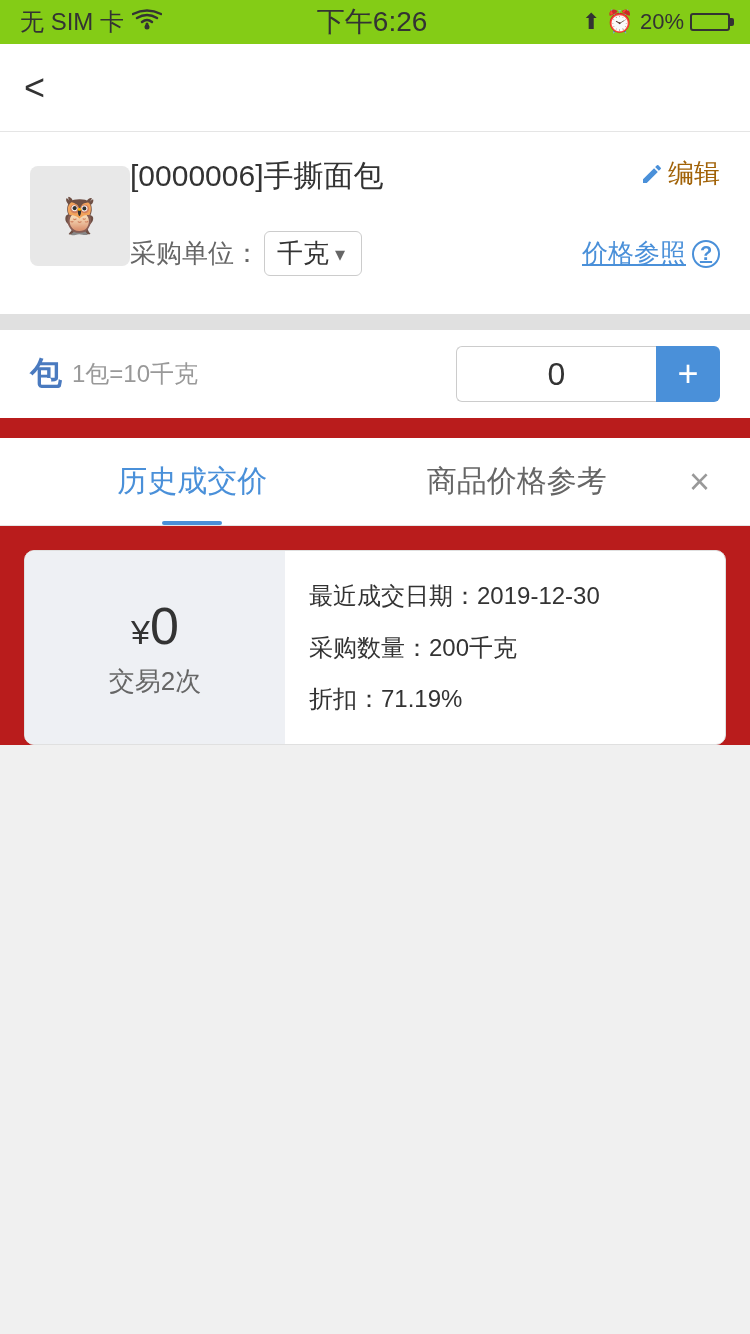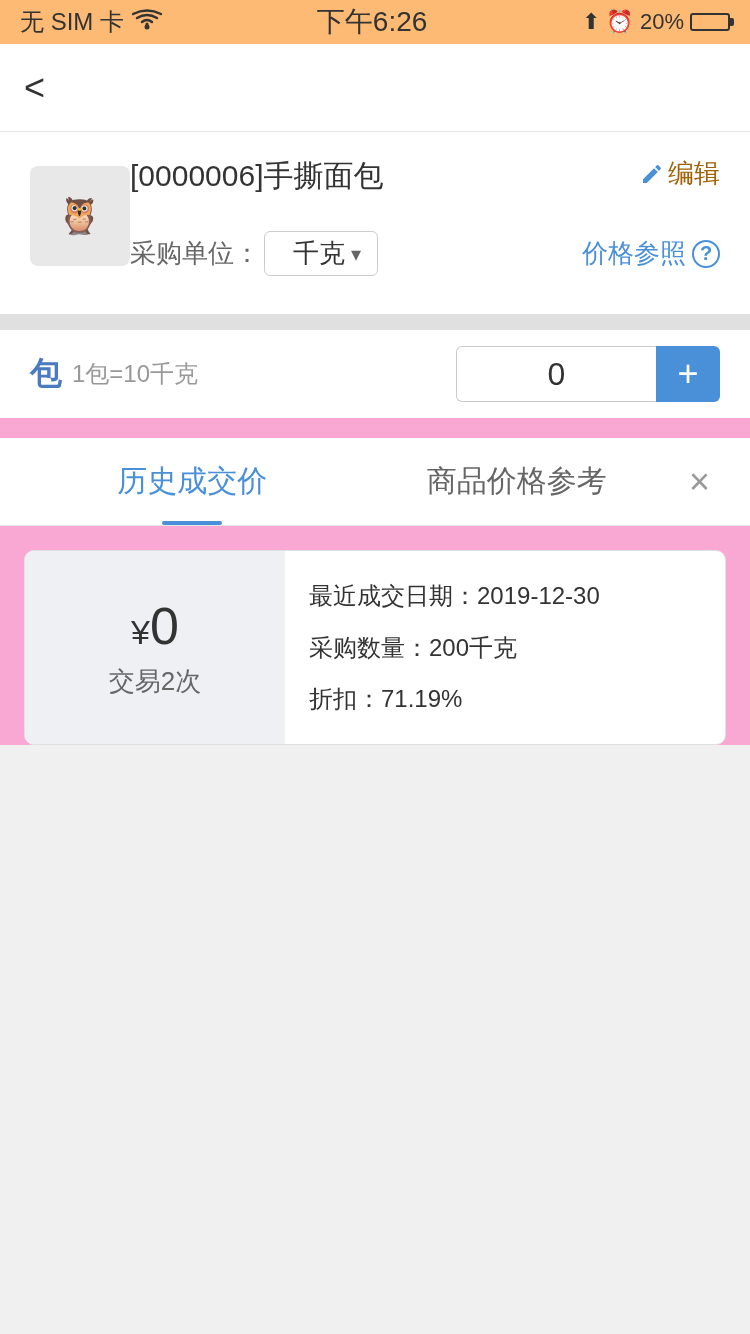--- a/index.html
+++ b/index.html
@@ -10,21 +10,21 @@
       background: #f0f0f0;
       font-family: -apple-system, "PingFang SC", "Helvetica Neue", Arial, sans-serif;
       font-size: 28px;
       color: #333;
     }
 
     
     .status-bar {
       width: 750px;
       height: 44px;
-      background: #fdba74;
+      background: #84cc16;
       display: flex;
       align-items: center;
       justify-content: space-between;
       padding: 0 20px;
       font-size: 24px;
       color: #333;
     }
     .status-left { display: flex; align-items: center; gap: 8px; }
     .status-center { font-size: 28px; font-weight: 500; }
     .status-right { display: flex; align-items: center; gap: 6px; font-size: 24px; }
@@ -91,41 +91,42 @@
     }
     .product-unit-row {
       display: flex;
       align-items: center;
       gap: 4px;
     }
     .unit-label { font-size: 26px; color: #666; }
     .unit-select {
       border: 1px solid #ccc;
       border-radius: 6px;
-      padding: 4px 16px 4px 28px;
+      padding: 4px 16px 4px 12px;
       font-size: 26px;
       color: #333;
       background: #fff;
       position: relative;
       display: inline-flex; align-items: center; gap: 6px;
     }
     .unit-select::after {
       content: '▾'; font-size: 20px; color: #666;
     }
     .edit-btn {
       color: #a16207;
       font-size: 26px;
       display: flex; align-items: center; gap: 4px;
       margin-left: auto;
     }
     .price-ref-btn {
       color: #4a90d9;
       font-size: 26px;
       display: flex; align-items: center; gap: 6px;
       margin-left: auto;
+      text-decoration: underline;
     }
     .info-icon {
       width: 28px; height: 28px;
       border: 2px solid #4a90d9;
       border-radius: 50%;
       display: inline-flex; align-items: center; justify-content: center;
       font-size: 20px; color: #4a90d9; font-weight: bold;
     }
     .product-row-top {
       display: flex; align-items: center; justify-content: space-between;
@@ -173,21 +174,21 @@
       color: #fff;
       font-size: 36px;
       border: none;
       border-radius: 0 6px 6px 0;
       display: flex; align-items: center; justify-content: center;
       cursor: pointer;
     }
 
     
     .panel-bg {
-      background: #f9a8d4;
+      background: #b91c1c;
       padding-top: 20px;
     }
 
     
     .tabs-row {
       background: #fff;
       display: flex;
       align-items: center;
       height: 88px;
       padding: 0 30px;

